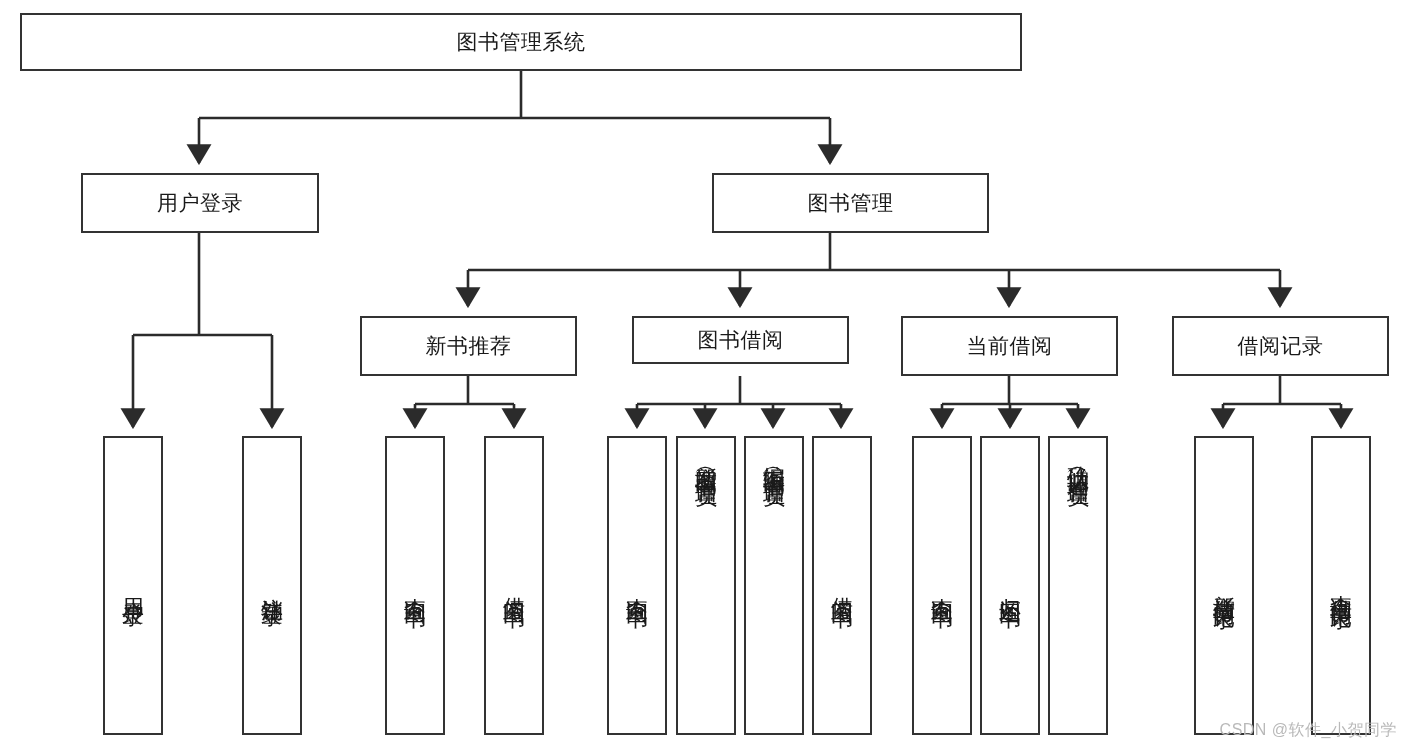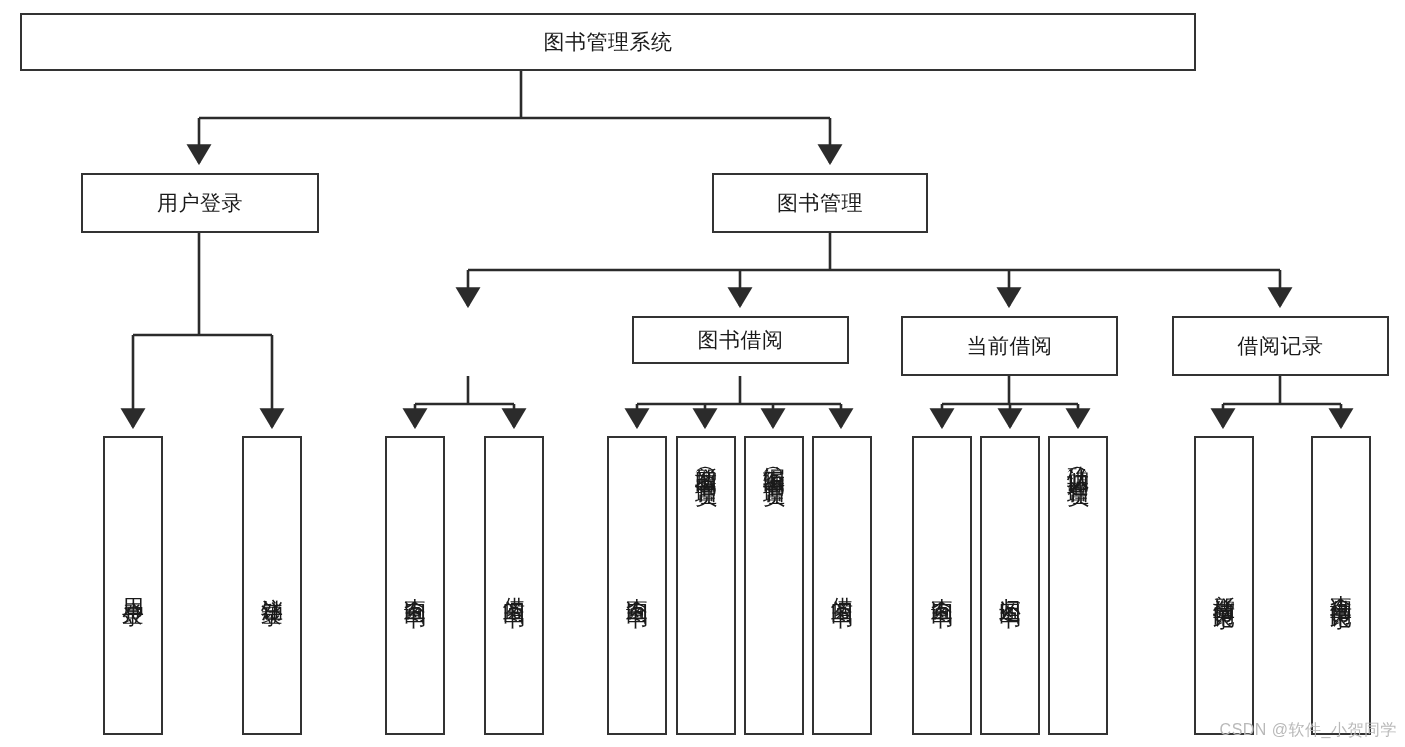--- a/index.html
+++ b/index.html
@@ -117,31 +117,34 @@
       <path d="M 1010 404 L 1010 427" marker-end="url(#arrow)"></path>
       <path d="M 1078 404 L 1078 427" marker-end="url(#arrow)"></path>
 
       <path d="M 1280 376 L 1280 404"></path>
       <path d="M 1223 404 L 1341 404"></path>
       <path d="M 1223 404 L 1223 427" marker-end="url(#arrow)"></path>
       <path d="M 1341 404 L 1341 427" marker-end="url(#arrow)"></path>
     </g>
   </svg>
 
-  <div class="node horizontal" style="left:20px; top:13px; width:1176px; height:58px;">
+  <div class="node horizontal" style="left:20px; top:13px; width:1002px; height:58px;">
     <span class="node-label">图书管理系统</span>
   </div>
 
   <div class="node horizontal" style="left:81px; top:173px; width:238px; height:60px;">
     <span class="node-label">用户登录</span>
   </div>
-  <div class="node horizontal" style="left:712px; top:173px; width:216px; height:60px;">
+  <div class="node horizontal" style="left:712px; top:173px; width:277px; height:60px;">
     <span class="node-label">图书管理</span>
   </div>
 
+  <div class="node horizontal" style="left:360px; top:316px; width:217px; height:60px;">
+    <span class="node-label">新书推荐</span>
+  </div>
   <div class="node horizontal" style="left:632px; top:316px; width:217px; height:48px;">
     <span class="node-label">图书借阅</span>
   </div>
   <div class="node horizontal" style="left:901px; top:316px; width:217px; height:60px;">
     <span class="node-label">当前借阅</span>
   </div>
   <div class="node horizontal" style="left:1172px; top:316px; width:217px; height:60px;">
     <span class="node-label">借阅记录</span>
   </div>
 

